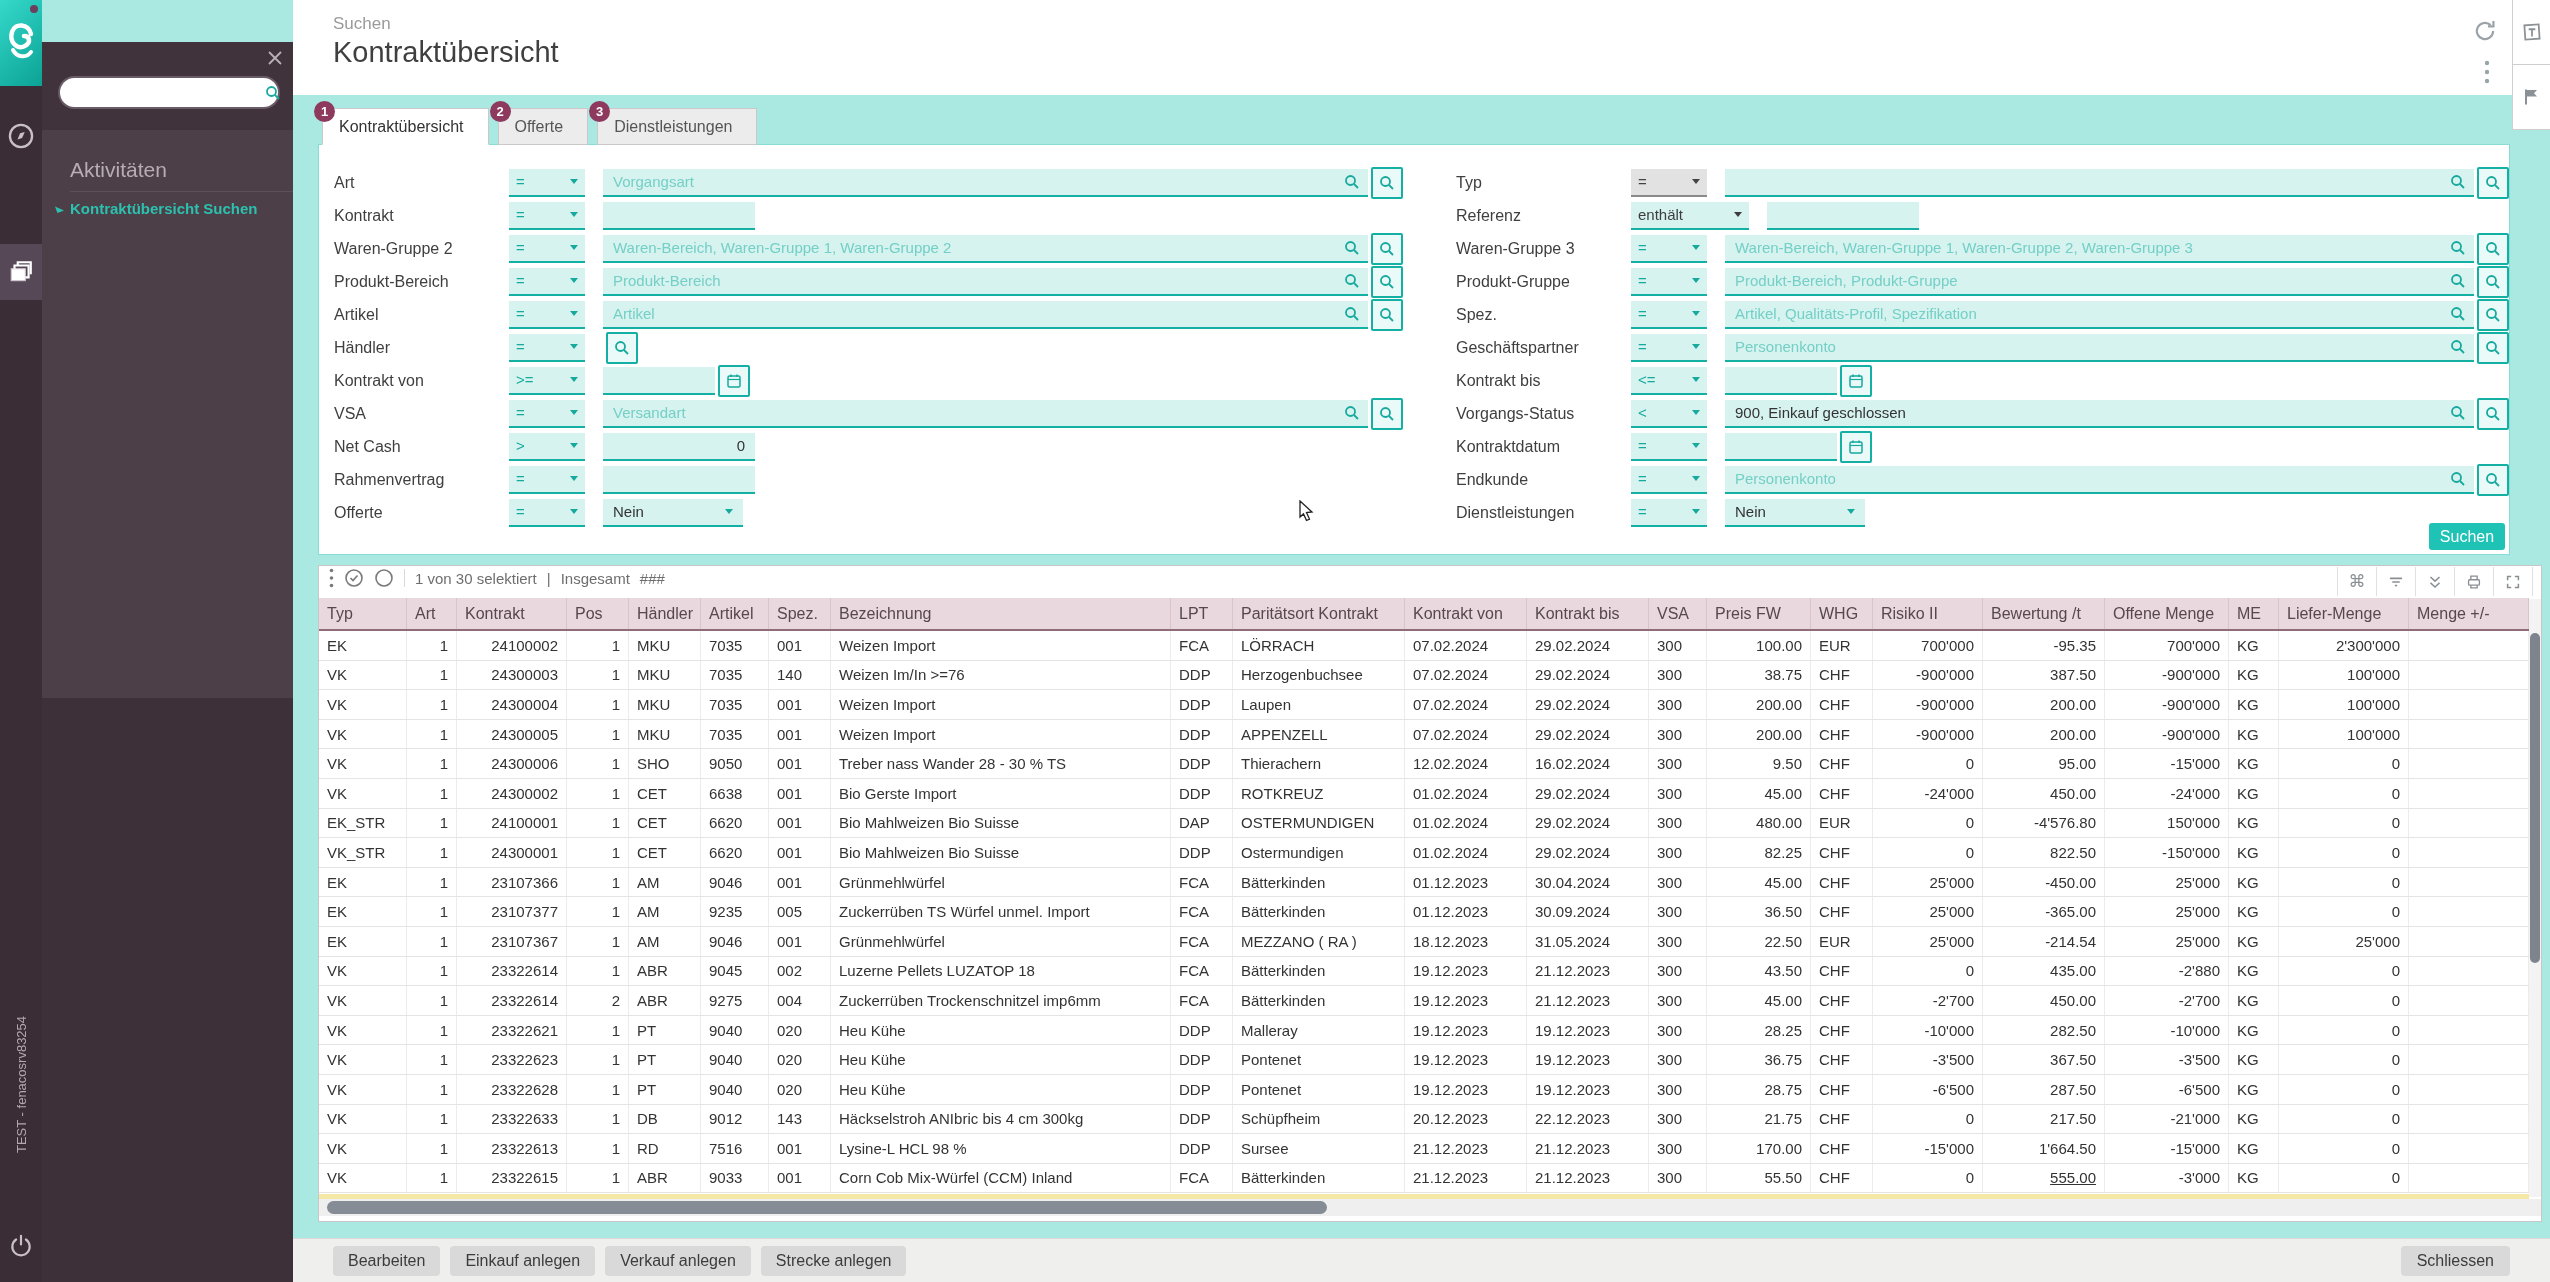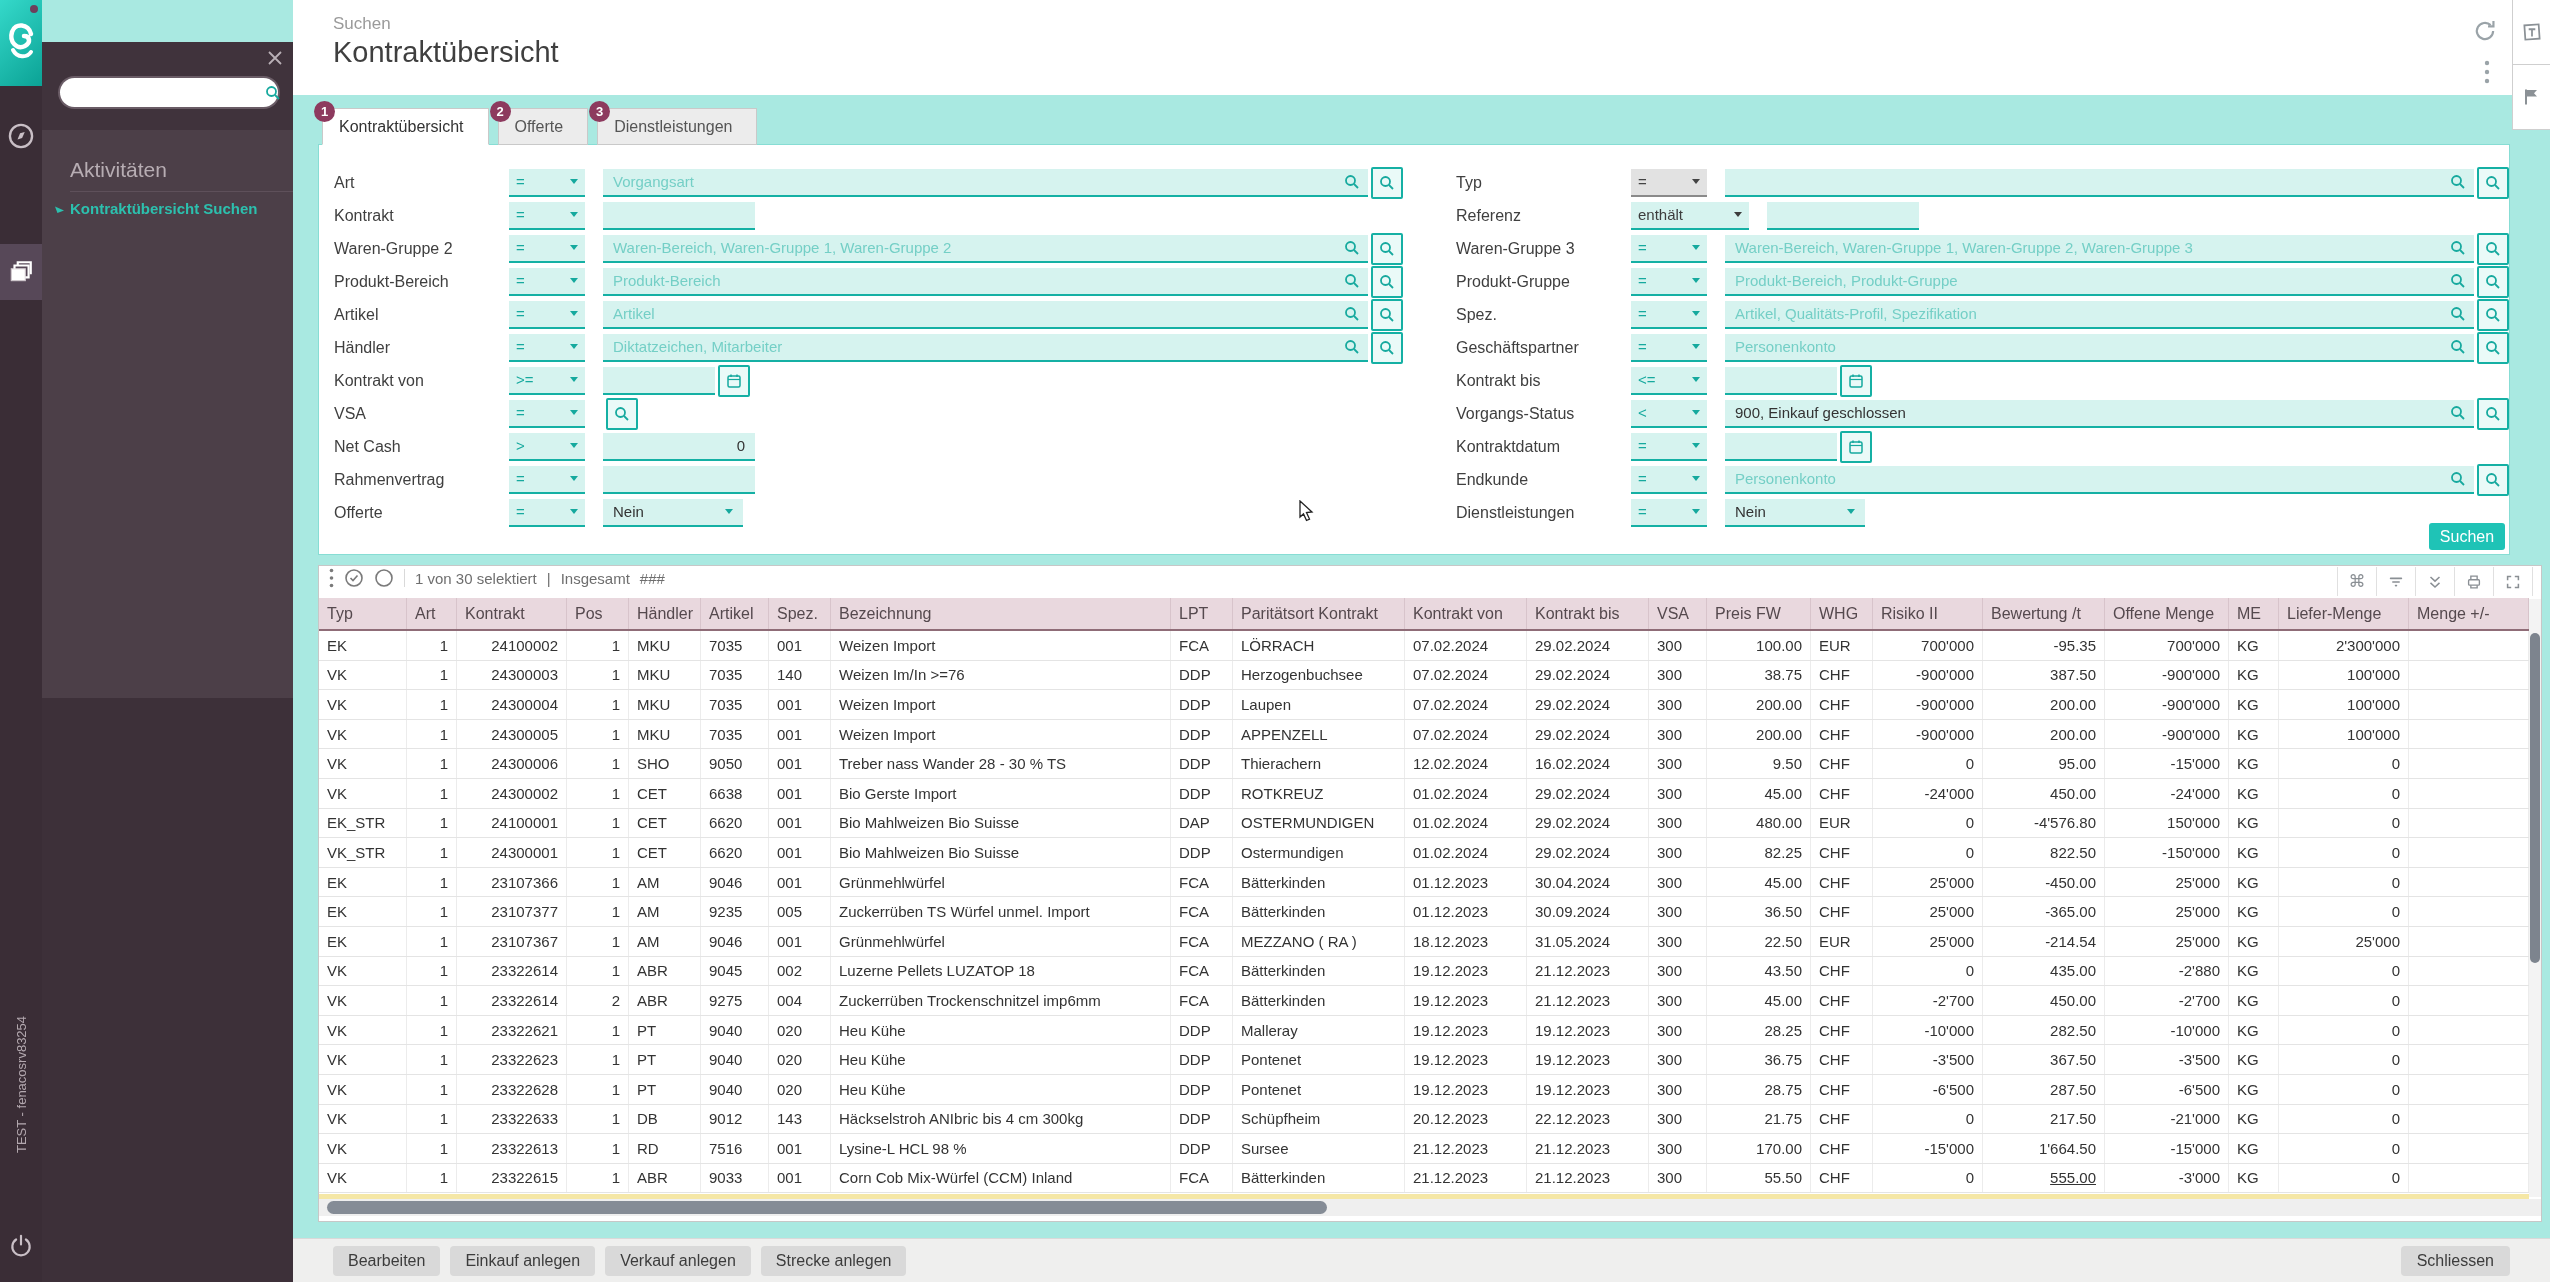--- a/index.html
+++ b/index.html
@@ -301,59 +301,59 @@
                 <line x1="10" y1="10" x2="14" y2="14" stroke="currentColor" stroke-width="1.8"></line>
               </svg>
             </div>
           </div>
           <div class="form-row">
             <span class="flabel">Händler</span>
             <div class="op">
               <span>=</span>
               <span class="caret"></span>
             </div>
+            <div class="sqbtn">
+              <svg width="16" height="16" viewBox="0 0 16 16">
+                <circle cx="6.5" cy="6.5" r="4.5" fill="none" stroke="currentColor" stroke-width="1.8"></circle>
+                <line x1="10" y1="10" x2="14" y2="14" stroke="currentColor" stroke-width="1.8"></line>
+              </svg>
+            </div>
+          </div>
+          <div class="form-row">
+            <span class="flabel">Kontrakt von</span>
+            <div class="op">
+              <span>&gt;=</span>
+              <span class="caret"></span>
+            </div>
+            <div class="field datef">
+              <span class="val"></span>
+            </div>
+            <div class="sqbtn">
+              <svg width="16" height="16" viewBox="0 0 16 16">
+                <rect x="2" y="3" width="12" height="11" rx="1.5" fill="none" stroke="currentColor" stroke-width="1.5"></rect>
+                <line x1="2" y1="6.5" x2="14" y2="6.5" stroke="currentColor" stroke-width="1.2"></line>
+                <line x1="5" y1="1.5" x2="5" y2="4" stroke="currentColor" stroke-width="1.5"></line>
+                <line x1="11" y1="1.5" x2="11" y2="4" stroke="currentColor" stroke-width="1.5"></line>
+              </svg>
+            </div>
+          </div>
+          <div class="form-row">
+            <span class="flabel">VSA</span>
+            <div class="op">
+              <span>=</span>
+              <span class="caret"></span>
+            </div>
             <div class="field lookup">
-              <span class="ph">Diktatzeichen, Mitarbeiter</span>
+              <span class="ph">Versandart</span>
               <span class="mag in">
                 <svg width="16" height="16" viewBox="0 0 16 16">
                   <circle cx="6.5" cy="6.5" r="4.5" fill="none" stroke="currentColor" stroke-width="1.8"></circle>
                   <line x1="10" y1="10" x2="14" y2="14" stroke="currentColor" stroke-width="1.8"></line>
                 </svg>
               </span>
-            </div>
-            <div class="sqbtn">
-              <svg width="16" height="16" viewBox="0 0 16 16">
-                <circle cx="6.5" cy="6.5" r="4.5" fill="none" stroke="currentColor" stroke-width="1.8"></circle>
-                <line x1="10" y1="10" x2="14" y2="14" stroke="currentColor" stroke-width="1.8"></line>
-              </svg>
-            </div>
-          </div>
-          <div class="form-row">
-            <span class="flabel">Kontrakt von</span>
-            <div class="op">
-              <span>&gt;=</span>
-              <span class="caret"></span>
-            </div>
-            <div class="field datef">
-              <span class="val"></span>
-            </div>
-            <div class="sqbtn">
-              <svg width="16" height="16" viewBox="0 0 16 16">
-                <rect x="2" y="3" width="12" height="11" rx="1.5" fill="none" stroke="currentColor" stroke-width="1.5"></rect>
-                <line x1="2" y1="6.5" x2="14" y2="6.5" stroke="currentColor" stroke-width="1.2"></line>
-                <line x1="5" y1="1.5" x2="5" y2="4" stroke="currentColor" stroke-width="1.5"></line>
-                <line x1="11" y1="1.5" x2="11" y2="4" stroke="currentColor" stroke-width="1.5"></line>
-              </svg>
-            </div>
-          </div>
-          <div class="form-row">
-            <span class="flabel">VSA</span>
-            <div class="op">
-              <span>=</span>
-              <span class="caret"></span>
             </div>
             <div class="sqbtn">
               <svg width="16" height="16" viewBox="0 0 16 16">
                 <circle cx="6.5" cy="6.5" r="4.5" fill="none" stroke="currentColor" stroke-width="1.8"></circle>
                 <line x1="10" y1="10" x2="14" y2="14" stroke="currentColor" stroke-width="1.8"></line>
               </svg>
             </div>
           </div>
           <div class="form-row">
             <span class="flabel">Net Cash</span>

